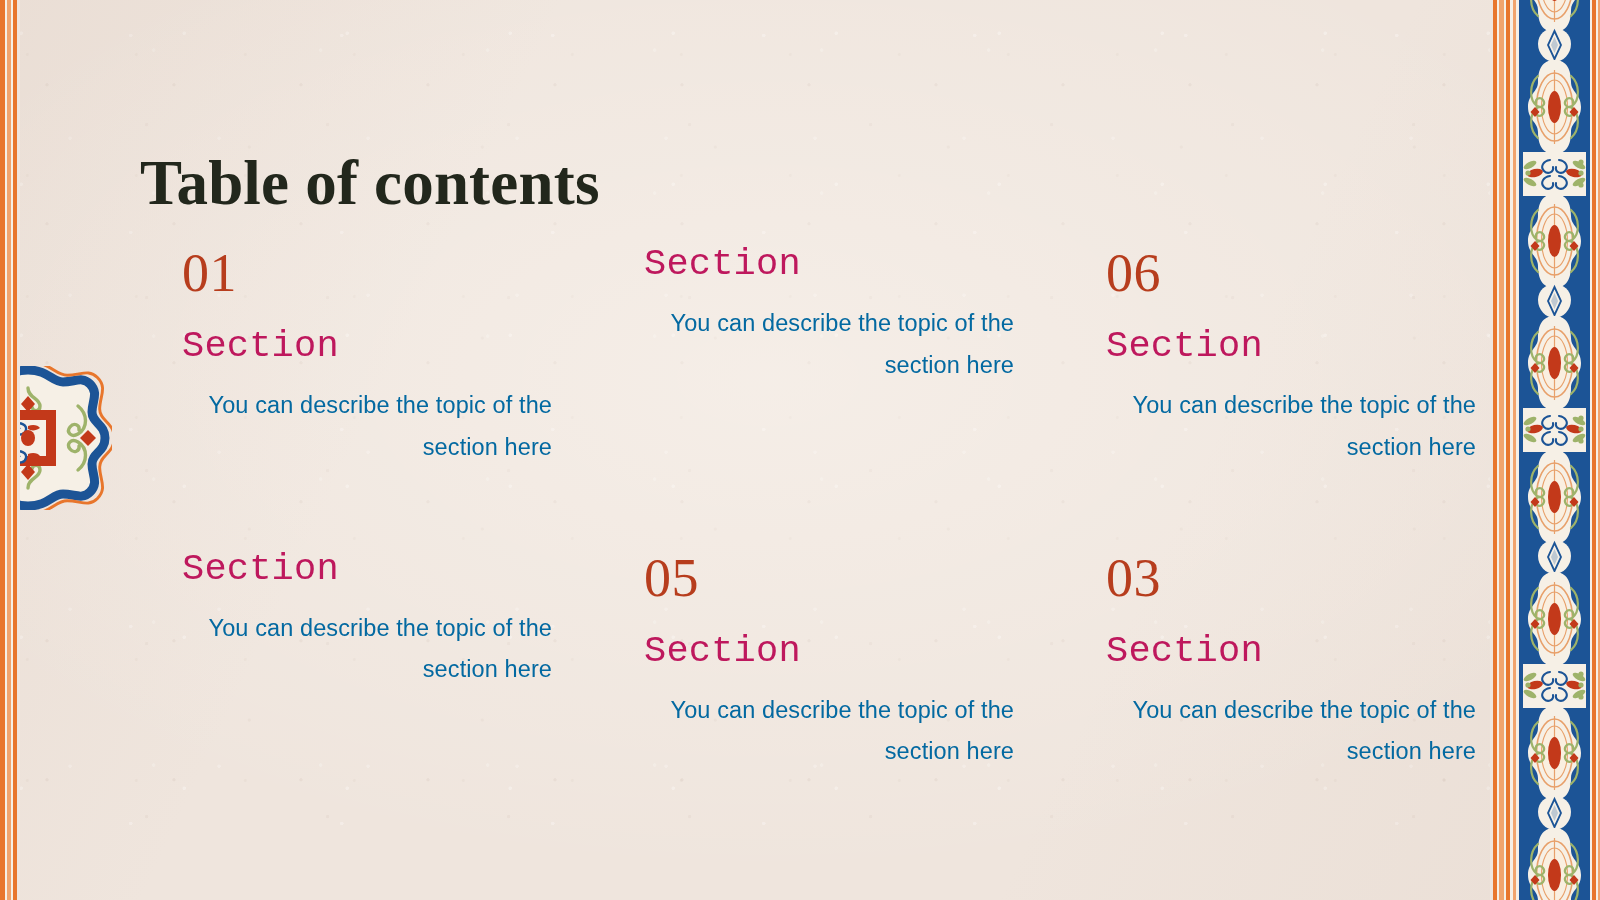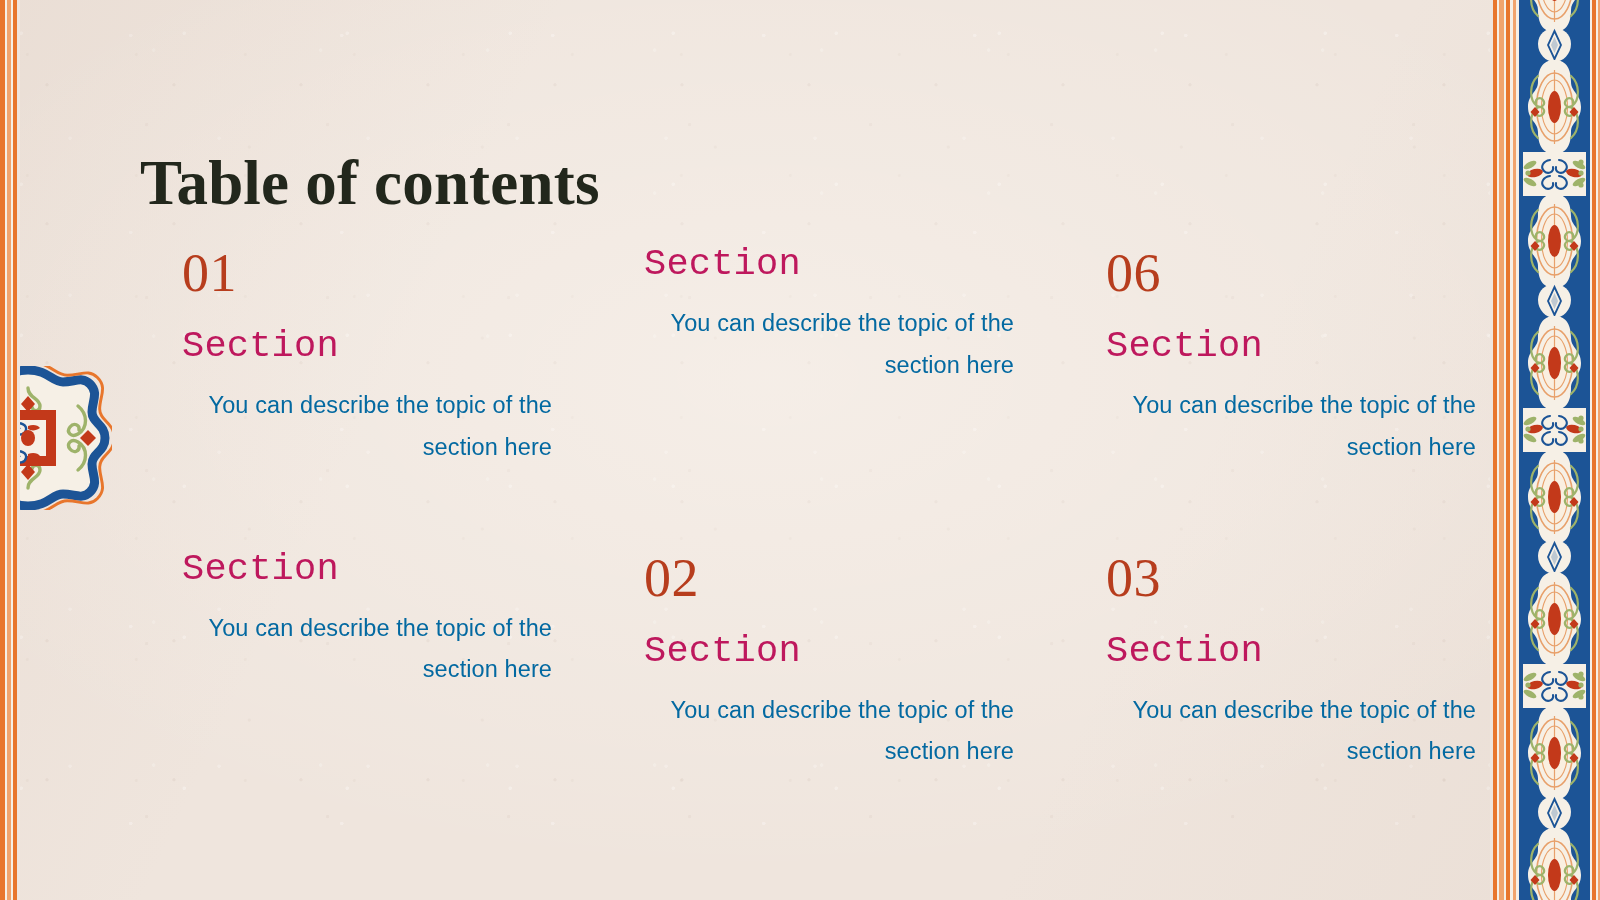--- a/index.html
+++ b/index.html
@@ -334,21 +334,21 @@
         <div class="toc-heading">Section</div>
         <div class="toc-desc">You can describe the topic of the section here</div>
       </div>
 
       <div class="toc-item">
         <div class="toc-heading">Section</div>
         <div class="toc-desc">You can describe the topic of the section here</div>
       </div>
 
       <div class="toc-item">
-        <div class="toc-number">02</div>
+        <div class="toc-number">05</div>
         <div class="toc-heading">Section</div>
         <div class="toc-desc">You can describe the topic of the section here</div>
       </div>
 
       <div class="toc-item">
         <div class="toc-number">03</div>
         <div class="toc-heading">Section</div>
         <div class="toc-desc">You can describe the topic of the section here</div>
       </div>
 

